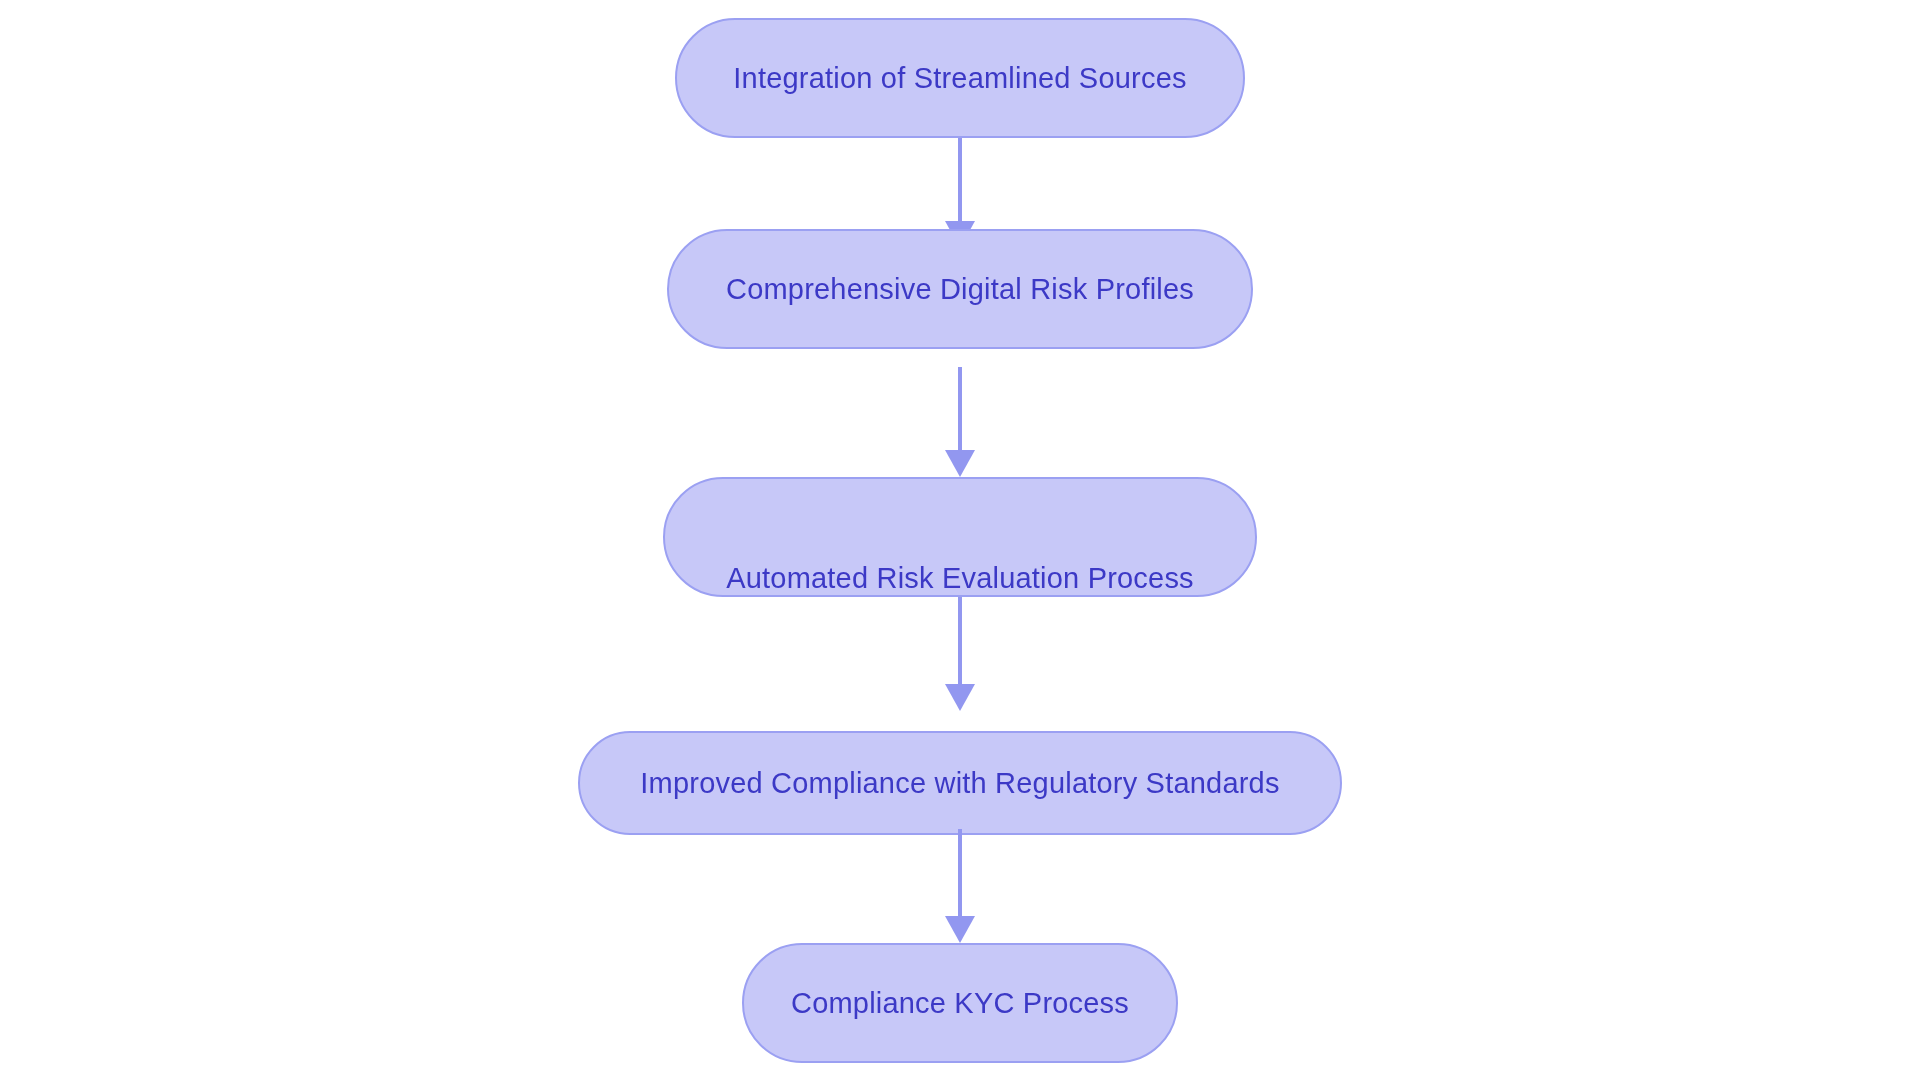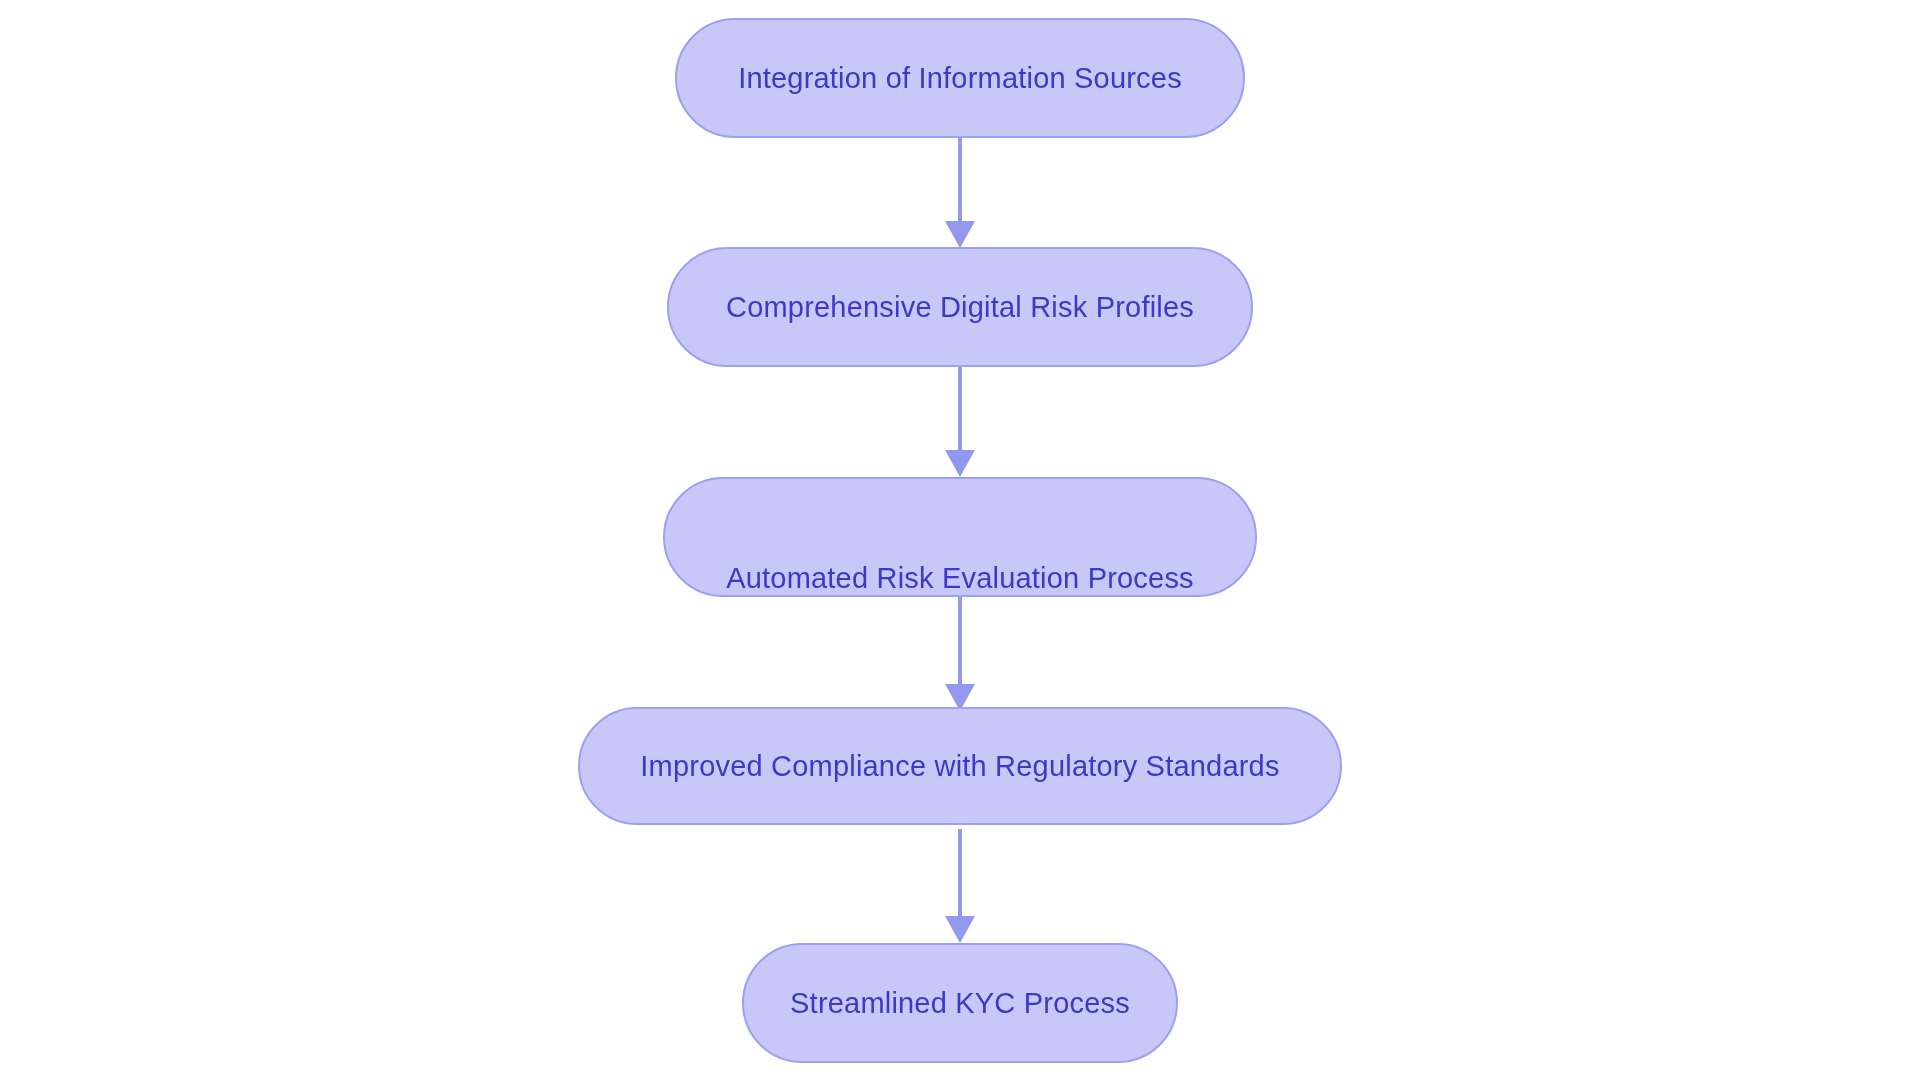--- a/index.html
+++ b/index.html
@@ -61,52 +61,52 @@
     border-top: 27px solid var(--arrow);
     margin-top: -1px;
   }
 </style>
 </head>
 <body>
 
 <div class="stage">
 
   <div class="flow-node" style="top:18px; width:570px;">
-    <span class="node-label">Integration of Information Sources</span>
+    <span class="node-label">Integration of Streamlined Sources</span>
   </div>
 
   <div class="flow-arrow" style="top:138px; height:110px;">
     <span class="arrow-line"></span>
     <span class="arrow-head"></span>
   </div>
 
-  <div class="flow-node" style="top:247px; width:586px;">
+  <div class="flow-node" style="top:229px; width:586px;">
     <span class="node-label">Comprehensive Digital Risk Profiles</span>
   </div>
 
   <div class="flow-arrow" style="top:367px; height:110px;">
     <span class="arrow-line"></span>
     <span class="arrow-head"></span>
   </div>
 
   <div class="flow-node" style="top:477px; width:594px;align-items:flex-end;">
     <span class="node-label">Automated Risk Evaluation Process</span>
   </div>
 
   <div class="flow-arrow" style="top:597px; height:114px;">
     <span class="arrow-line"></span>
     <span class="arrow-head"></span>
   </div>
 
-  <div class="flow-node" style="top:707px; width:764px; height:118px;">
+  <div class="flow-node" style="top:731px; width:764px; height:104px;">
     <span class="node-label">Improved Compliance with Regulatory Standards</span>
   </div>
 
   <div class="flow-arrow" style="top:829px; height:114px;">
     <span class="arrow-line"></span>
     <span class="arrow-head"></span>
   </div>
 
   <div class="flow-node" style="top:943px; width:436px;">
-    <span class="node-label">Streamlined KYC Process</span>
+    <span class="node-label">Compliance KYC Process</span>
   </div>
 
 </div>
 
 </body></html>

